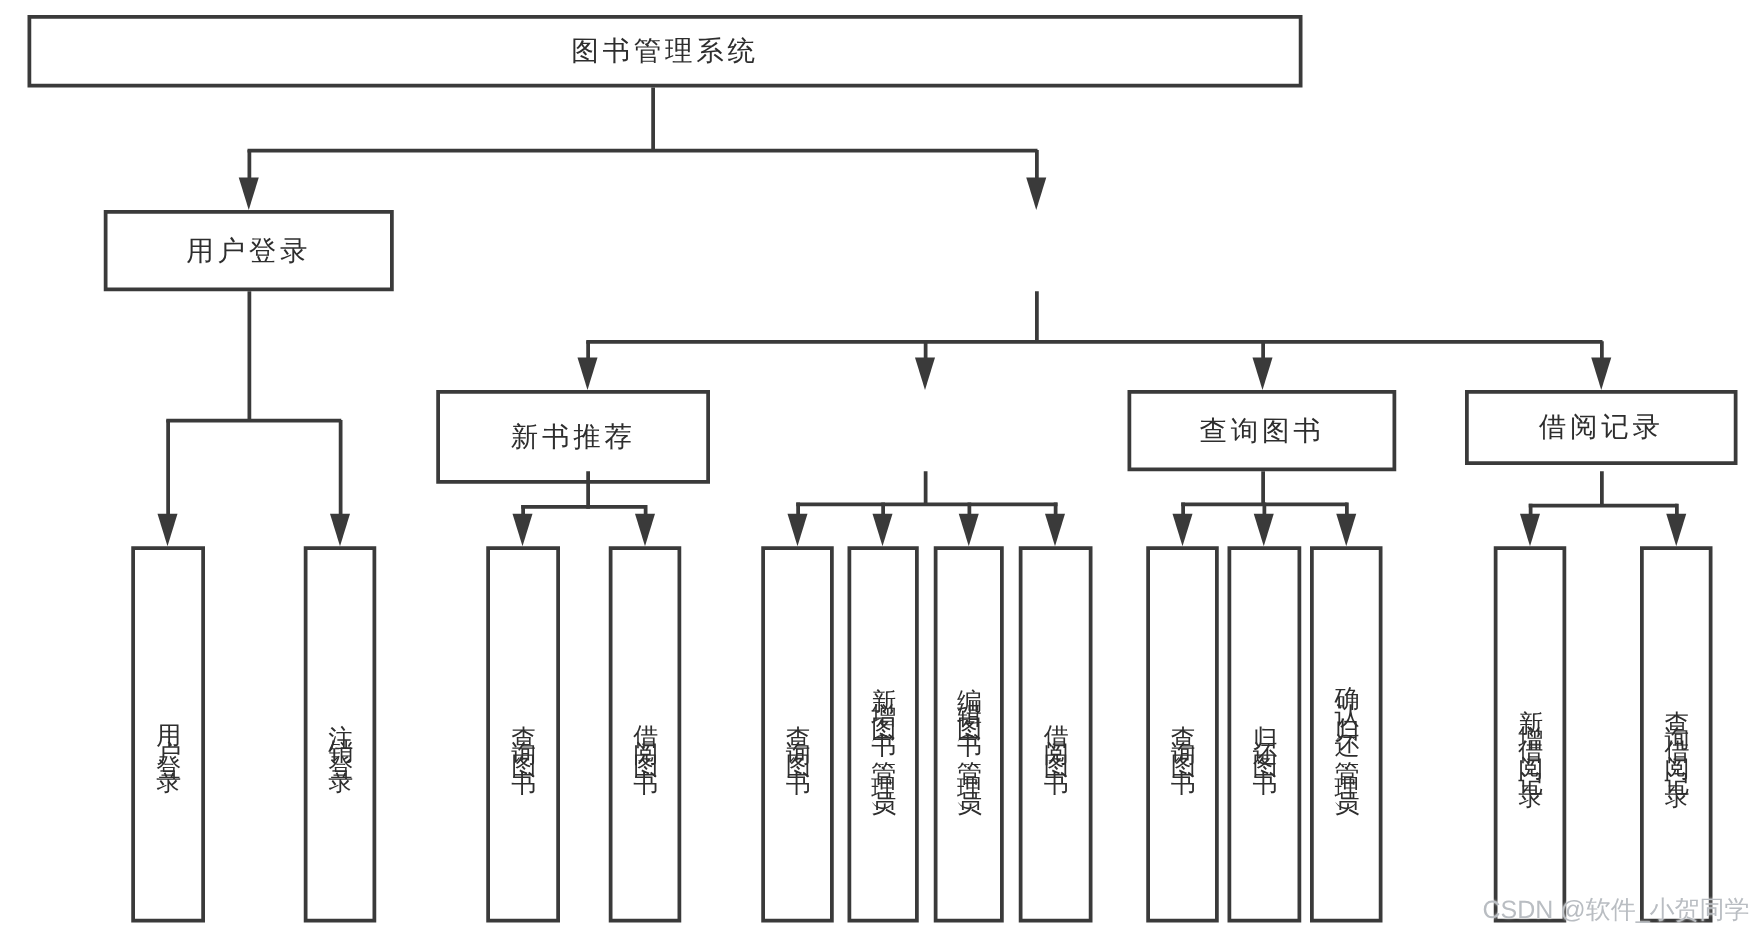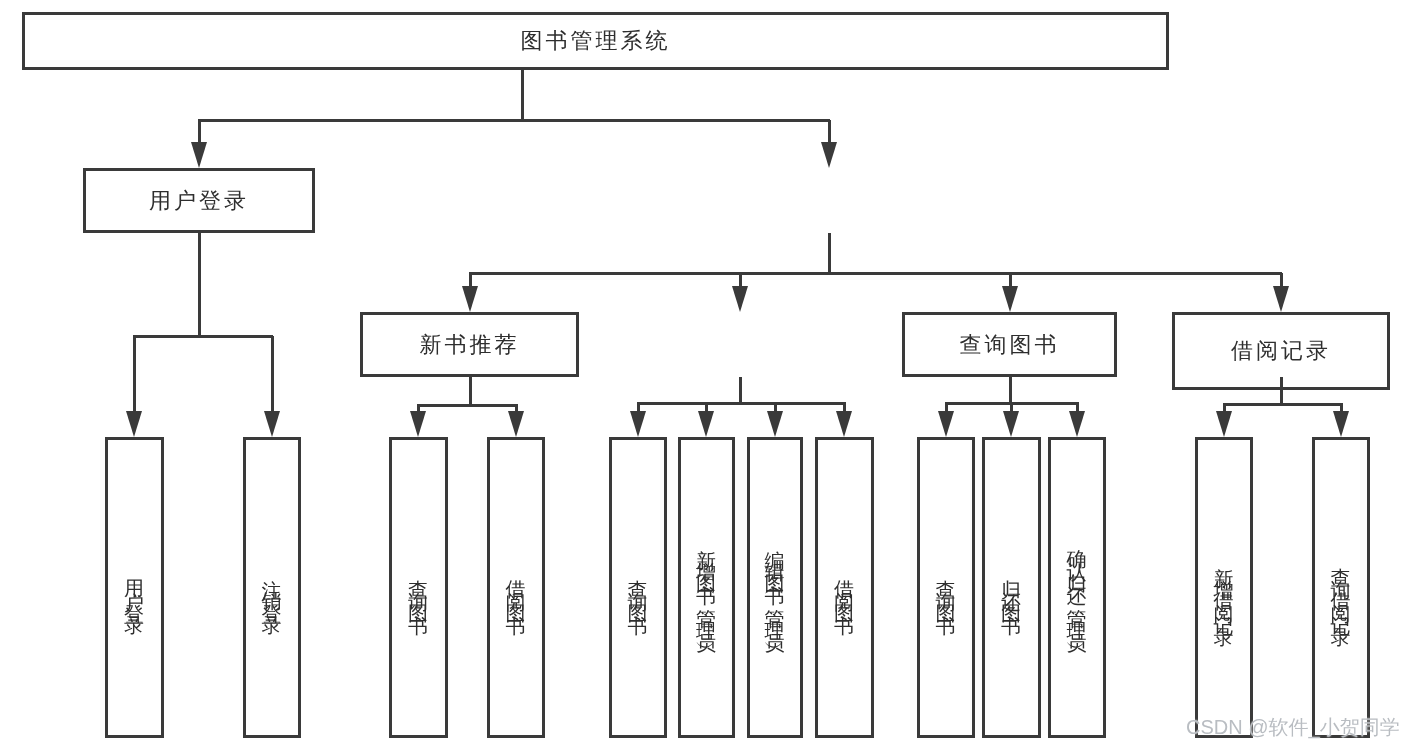--- a/index.html
+++ b/index.html
@@ -57,21 +57,21 @@
     text-shadow: 0 0 2px #ffffff;
     white-space: nowrap;
     z-index: 5;
   }
 </style>
 </head>
 <body>
 
 <div id="canvas">
 
-  <div class="box hbox" style="left:22px; top:12px; width:1147px; height:58px;">
+  <div class="box hbox" style="left:22px; top:12px; width:1020px; height:58px;">
     <span class="label">图书管理系统</span>
   </div>
 
   <div class="vline" style="left:521px; top:70px; height:50px;"></div>
   <div class="hline" style="left:198px; top:119px; width:632px;"></div>
   <div class="vline" style="left:198px; top:120px; height:30px;"></div>
   <div class="arrow" style="left:191px; top:142px;"></div>
   <div class="vline" style="left:828px; top:120px; height:30px;"></div>
   <div class="arrow" style="left:821px; top:142px;"></div>
 
@@ -90,27 +90,27 @@
   <div class="hline" style="left:469px; top:272px; width:813px;"></div>
   <div class="vline" style="left:469px; top:273px; height:20px;"></div>
   <div class="arrow" style="left:462px; top:286px;"></div>
   <div class="vline" style="left:739px; top:273px; height:20px;"></div>
   <div class="arrow" style="left:732px; top:286px;"></div>
   <div class="vline" style="left:1009px; top:273px; height:20px;"></div>
   <div class="arrow" style="left:1002px; top:286px;"></div>
   <div class="vline" style="left:1280px; top:273px; height:20px;"></div>
   <div class="arrow" style="left:1273px; top:286px;"></div>
 
-  <div class="box hbox" style="left:360px; top:312px; width:219px; height:65px;justify-content:center;">
+  <div class="box hbox" style="left:349px; top:312px; width:219px; height:75px;justify-content:center;">
     <span class="label">新书推荐</span>
   </div>
   <div class="box hbox" style="left:902px; top:312px; width:215px; height:65px;">
     <span class="label">查询图书</span>
   </div>
-  <div class="box hbox" style="left:1172px; top:312px; width:218px; height:78px;">
+  <div class="box hbox" style="left:1172px; top:312px; width:218px; height:60px;">
     <span class="label">借阅记录</span>
   </div>
 
   <div class="vline" style="left:469px; top:377px; height:30px;"></div>
   <div class="hline" style="left:417px; top:404px; width:100px;"></div>
   <div class="vline" style="left:417px; top:404px; height:14px;"></div>
   <div class="arrow" style="left:410px; top:411px;"></div>
   <div class="vline" style="left:515px; top:404px; height:14px;"></div>
   <div class="arrow" style="left:508px; top:411px;"></div>
 

